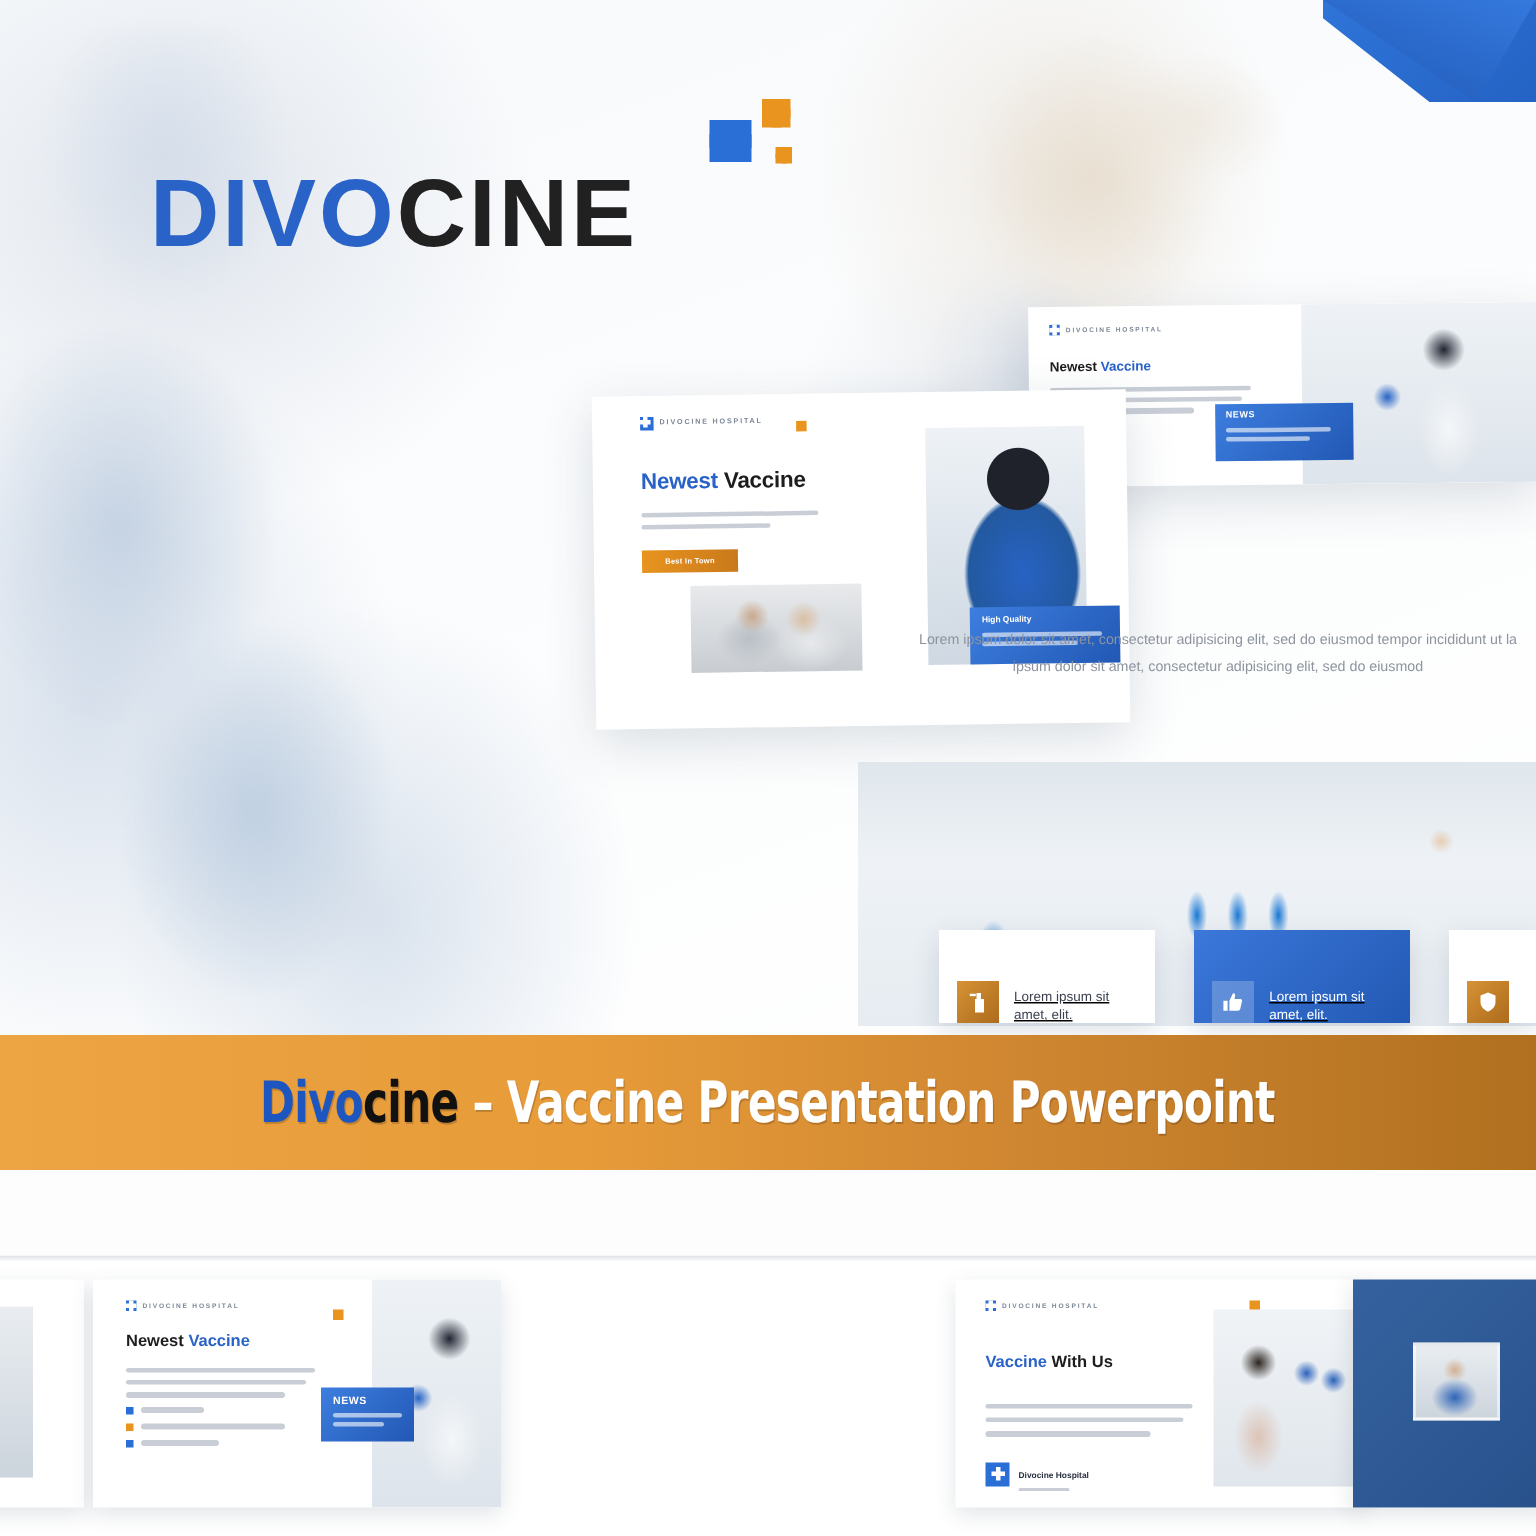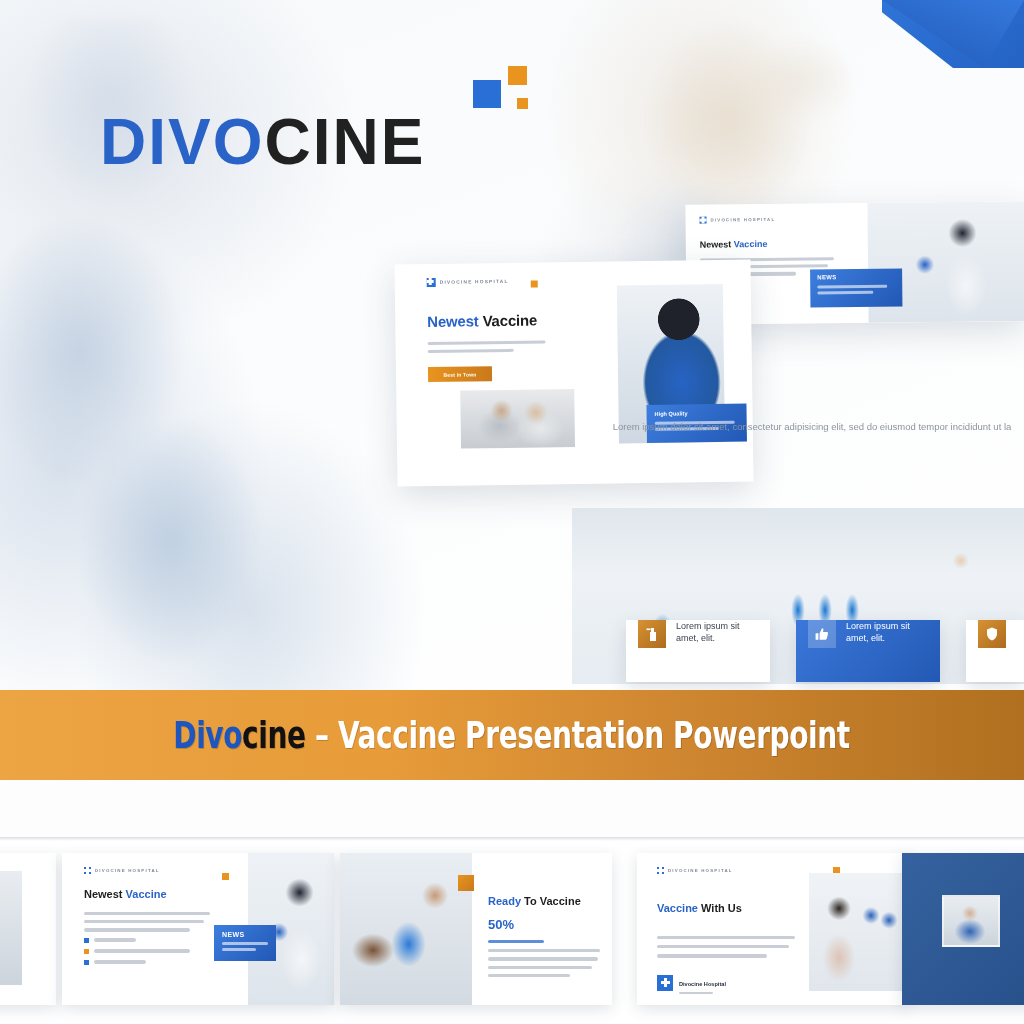--- a/index.html
+++ b/index.html
@@ -171,21 +171,21 @@
   
   .facilities { position:absolute; left:600px; top:404px; width:424px; z-index:12; }
   .fac-title { font-size:24px; font-weight:700; color:#1f1f1f; letter-spacing:-.4px; white-space:nowrap; }
   .fac-title .b { color:#2A63C8; }
   .fac-sub { margin-top:14px; font-size:9.5px; line-height:1.9; color:#8d949e; text-align:center; }
 
   .fac-photo {
     position:absolute; left:572px; top:508px; width:452px; height:176px; z-index:11;
   }
   .fac-cards { position:absolute; left:572px; top:620px; width:452px; height:64px; z-index:14; display:flex; gap:26px; padding-left:54px; }
-  .fcard { width:152px; height:62px; display:flex; align-items:flex-start; gap:10px; padding:0 12px; box-shadow:0 6px 18px rgba(30,50,80,.14); }
+  .fcard { width:152px; height:62px; display:flex; align-items:flex-end; gap:10px; padding:0 12px; box-shadow:0 6px 18px rgba(30,50,80,.14);text-decoration:underline; }
   .fcard.white { background:#ffffff; }
   .fcard.blue { background:linear-gradient(135deg,#3b78da,#2359b4); }
   .fcard.white2 { background:#ffffff; }
   .ficon { width:28px; height:28px; flex:none; display:flex; align-items:center; justify-content:center; }
   .ficon.org { background:linear-gradient(135deg,#d79234,#ad6b1d); }
   .ficon.tr  { background:rgba(255,255,255,.22); }
   .ficon.org2{ background:linear-gradient(135deg,#d79234,#ad6b1d); }
   .fcard .ftxt { font-size:9px; line-height:1.35; color:#3c4250; }
   .fcard.blue .ftxt { color:#fff; }
 
@@ -316,20 +316,21 @@
       <div style="margin-top:5px">
         <div class="faux-line" style="width:80px;background:rgba(255,255,255,.6)"></div>
         <div class="faux-line" style="width:64px;margin-top:3px;background:rgba(255,255,255,.6)"></div>
       </div>
     </div>
   </div>
 
   <div class="facilities">
     <div class="fac-sub">
       <div>Lorem ipsum dolor sit amet, consectetur adipisicing elit, sed do eiusmod tempor incididunt ut la</div>
+      <div>ipsum dolor sit amet, consectetur adipisicing elit, sed do eiusmod</div>
     </div>
   </div>
 
   <div class="fac-photo photo ph-lab"></div>
 
   <div class="fac-cards">
     <div class="fcard white">
       <span class="ficon org">
         <svg width="13" height="15" viewBox="0 0 13 15">
             <rect x="4" y="5" width="6" height="9" fill="#fff"></rect>
@@ -402,39 +403,20 @@
       <div class="photo ph-doctors" style="position:absolute;left:186px;top:0;width:86px;height:152px"></div>
       <div class="news2" style="left:152px;top:72px;width:62px;height:36px;position:absolute">
         <h4>NEWS</h4>
         <div style="margin-top:4px">
           <div class="faux-line" style="width:46px;background:rgba(255,255,255,.6)"></div>
           <div class="faux-line" style="width:34px;margin-top:3px;background:rgba(255,255,255,.6)"></div>
         </div>
       </div>
     </div>
 
-    <div class="thumb" id="th2">
-      <div class="photo ph-syringe" style="position:absolute;left:0;top:0;width:132px;height:152px"></div>
-      <div class="sq-org" style="position:absolute;left:118px;top:22px;width:16px;height:16px;background:linear-gradient(135deg,#E8941F,#c9791b)"></div>
-      <div style="position:absolute;left:148px;top:28px;width:116px">
-        <span class="sq-blue"></span>
-        <div class="t-title" style="margin-top:14px">
-          <span class="b">Ready</span>
-          <span>To Vaccine</span>
-        </div>
-        <div class="t-pct">50%</div>
-        <div style="margin-top:8px">
-          <div class="faux-line" style="width:56px;background:#5d8fd8"></div>
-          <div class="faux-line" style="width:112px;margin-top:6px"></div>
-          <div class="faux-line" style="width:110px;margin-top:5px"></div>
-          <div class="faux-line" style="width:104px;margin-top:5px"></div>
-          <div class="faux-line" style="width:82px;margin-top:5px"></div>
-        </div>
-      </div>
-    </div>
 
     <div class="thumb" id="th3">
       <div style="position:absolute;left:20px;top:14px;width:146px">
         <div class="slide-head">
           <span class="mini-plus"></span>
           <span class="brandline">DIVOCINE HOSPITAL</span>
         </div>
         <div class="t-title" style="margin-top:28px">
           <span class="b">Vaccine</span>
           <span>With Us</span>

